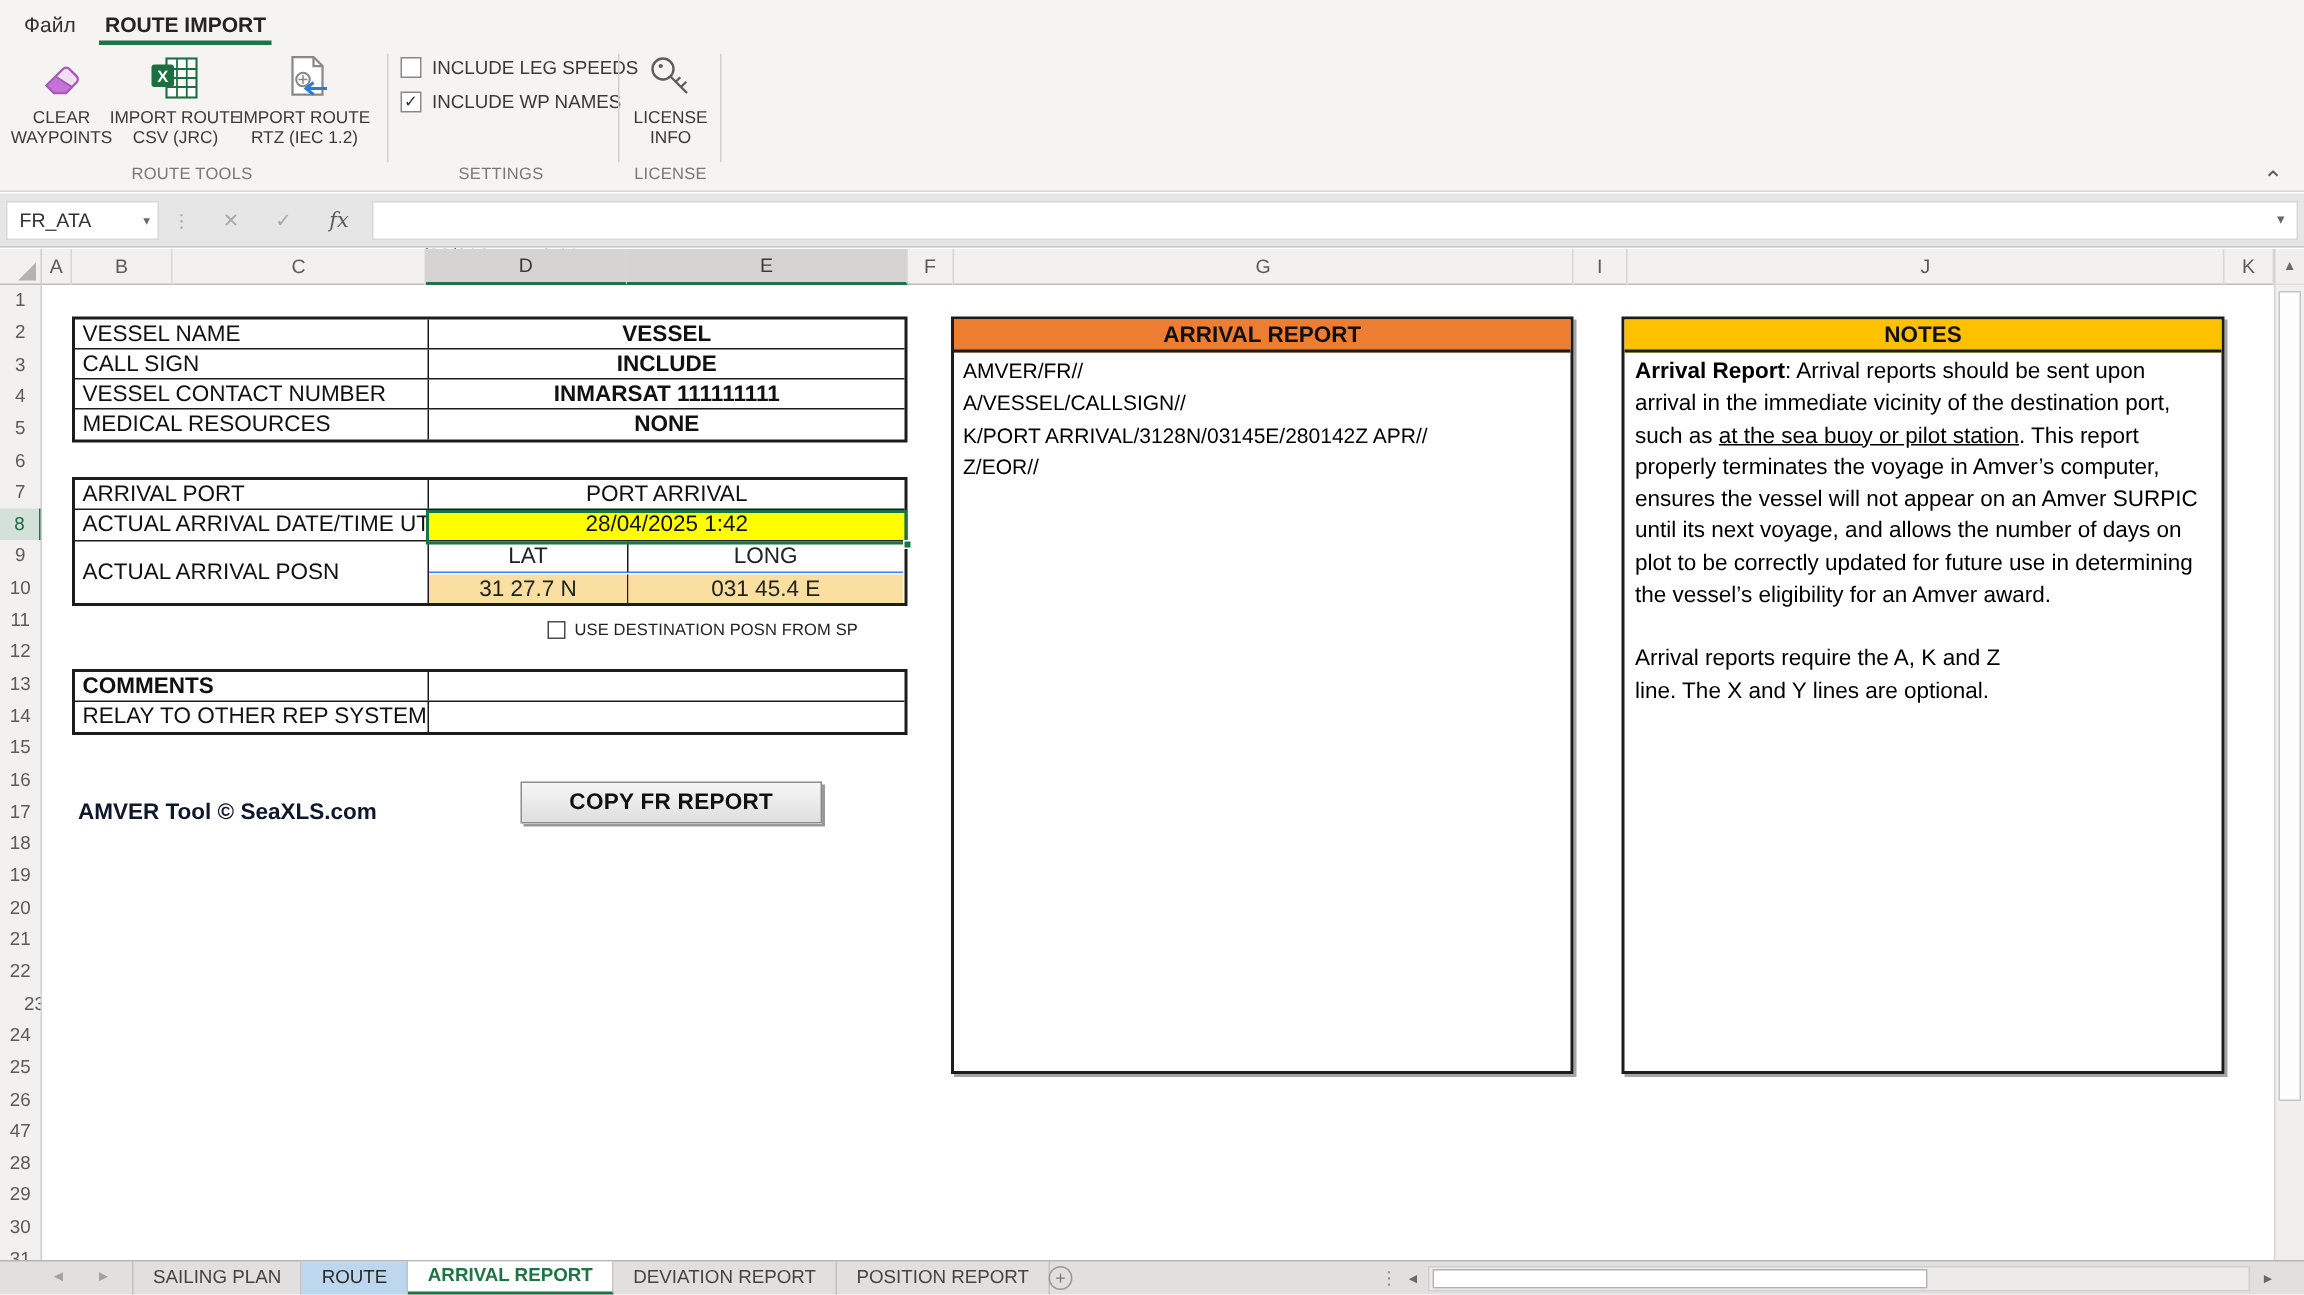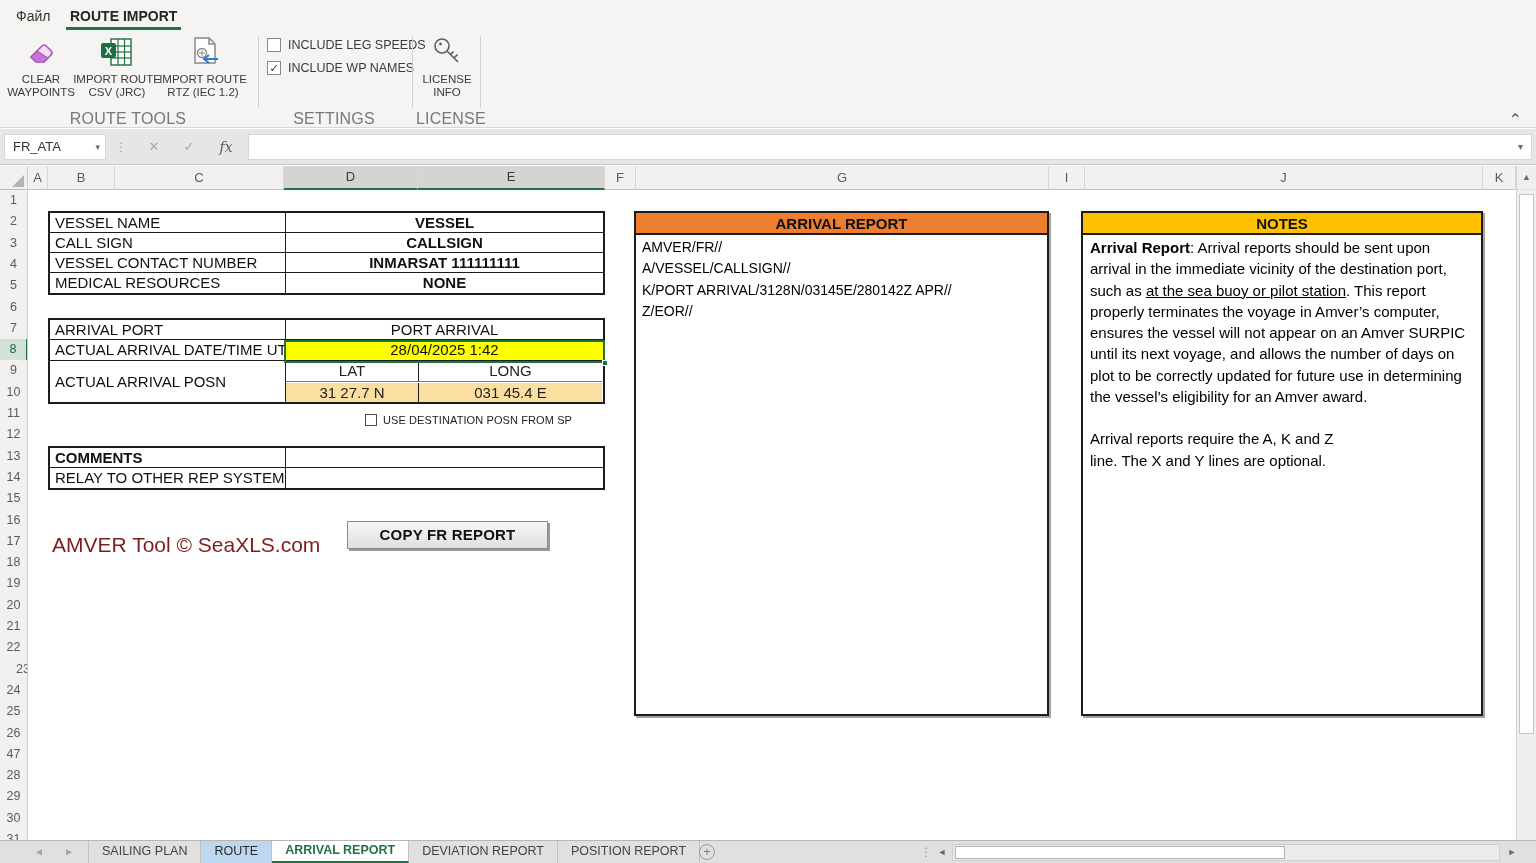--- a/index.html
+++ b/index.html
@@ -10,21 +10,21 @@
   #ribbon { position:absolute; top:0; left:0; width:1536px; height:128px;
     background:#f5f4f2; border-bottom:1px solid #d8d6d4; }
   .rtab { position:absolute; top:4px; height:26px; line-height:24px; font-size:14px;
     color:#34332f; padding:0 4px; cursor:pointer; }
   .rtab.active { font-weight:bold; color:#252423; border-bottom:3px solid var(--accent); }
   .rbtn { position:absolute; top:33px; height:74px; display:flex; flex-direction:column;
     align-items:center; cursor:pointer; }
   .rbtn .ric { height:38px; display:flex; align-items:center; justify-content:center; }
   .rbtn .rlab { font-size:11.5px; line-height:13px; color:#3b3a39; text-align:center; margin-top:2px; }
   .rdiv { position:absolute; top:36px; height:72px; width:1px; background:#d2d0ce; }
-  .rgroup { position:absolute; top:110px; font-size:16px; color:#7a7877;
+  .rgroup { position:absolute; top:110px; font-size:11px; color:#7a7877;
     text-align:center; letter-spacing:.2px; }
   .rcheck { position:absolute; left:267px; display:flex; align-items:center; cursor:pointer; }
   .rcheck .box { width:14px; height:14px; background:#fff; border:1px solid #8a8886;
     margin-right:7px; font-size:11px; line-height:12px; text-align:center; color:#323130; }
   .rcheck .clab { font-size:12.5px; color:#3b3a39; }
   #ribbon-collapse { position:absolute; right:14px; top:110px; color:#5f5d5b; cursor:pointer; }
 
   
   #formula-row { position:absolute; top:129px; left:0; width:1536px; height:36px;
     background:#e7e6e6; border-bottom:1px solid #c9c8c7; }
@@ -79,21 +79,21 @@
   .posn-cell.long { width:calc(100% - 134px); }
   .posn-cell.hdr { border-bottom:1px solid #3b82f6; }
 
   #sel-outline { position:absolute; border:2px solid #1a7340; pointer-events:none; }
   #sel-handle { position:absolute; width:6px; height:6px; background:#1a7340; border:1px solid #fff; }
 
   #use-dest { position:absolute; display:flex; align-items:center; cursor:pointer; }
   #use-dest .box { width:12px; height:12px; border:1px solid #4a4a4a; background:#fff; margin-right:6px; }
   #use-dest .clab { font-size:11px; color:#222; letter-spacing:.1px; }
 
-  #credit { position:absolute; font-size:21px; color:#7f1d1d; }
+  #credit { position:absolute; font-size:15px; color:#0f172a;font-weight:bold; }
   #copy-btn { position:absolute; width:201px; height:28px; background:linear-gradient(#f6f6f6,#dfdfdf);
     border:1px solid #8c8c8c; box-shadow:2px 2px 0 rgba(70,70,70,.55);
     font-weight:bold; font-size:15px; color:#111; text-align:center; line-height:26px;
     letter-spacing:.2px; cursor:pointer; }
 
   .panel { position:absolute; border:2px solid #1c1c1c; background:#fff; box-shadow:2px 2px 0 rgba(90,90,90,.55); }
   .panel-h { height:22px; line-height:21px; text-align:center; font-weight:bold; font-size:15px;
     color:#111; border-bottom:2px solid #1c1c1c; }
   #arrival-panel .panel-h { background:var(--orange); }
   #notes-panel .panel-h { background:var(--gold); }
@@ -288,21 +288,21 @@
 
 <div id="canvas">
 
   <div class="sheet-table" id="vessel-table" style="left:20px; top:21px; width:557px;">
       <div class="t-row" style="height: 20px; line-height: 19px;">
         <div class="t-label">VESSEL NAME</div>
         <div class="t-value bold">VESSEL</div>
       </div>
       <div class="t-row" style="height: 20px; line-height: 19px;">
         <div class="t-label">CALL SIGN</div>
-        <div class="t-value bold">CALLSIGN</div>
+        <div class="t-value bold">INCLUDE</div>
       </div>
       <div class="t-row" style="height: 20px; line-height: 19px;">
         <div class="t-label">VESSEL CONTACT NUMBER</div>
         <div class="t-value bold">INMARSAT 111111111</div>
       </div>
       <div class="t-row" style="height: 20px; line-height: 19px;">
         <div class="t-label">MEDICAL RESOURCES</div>
         <div class="t-value bold">NONE</div>
       </div>
     </div>

